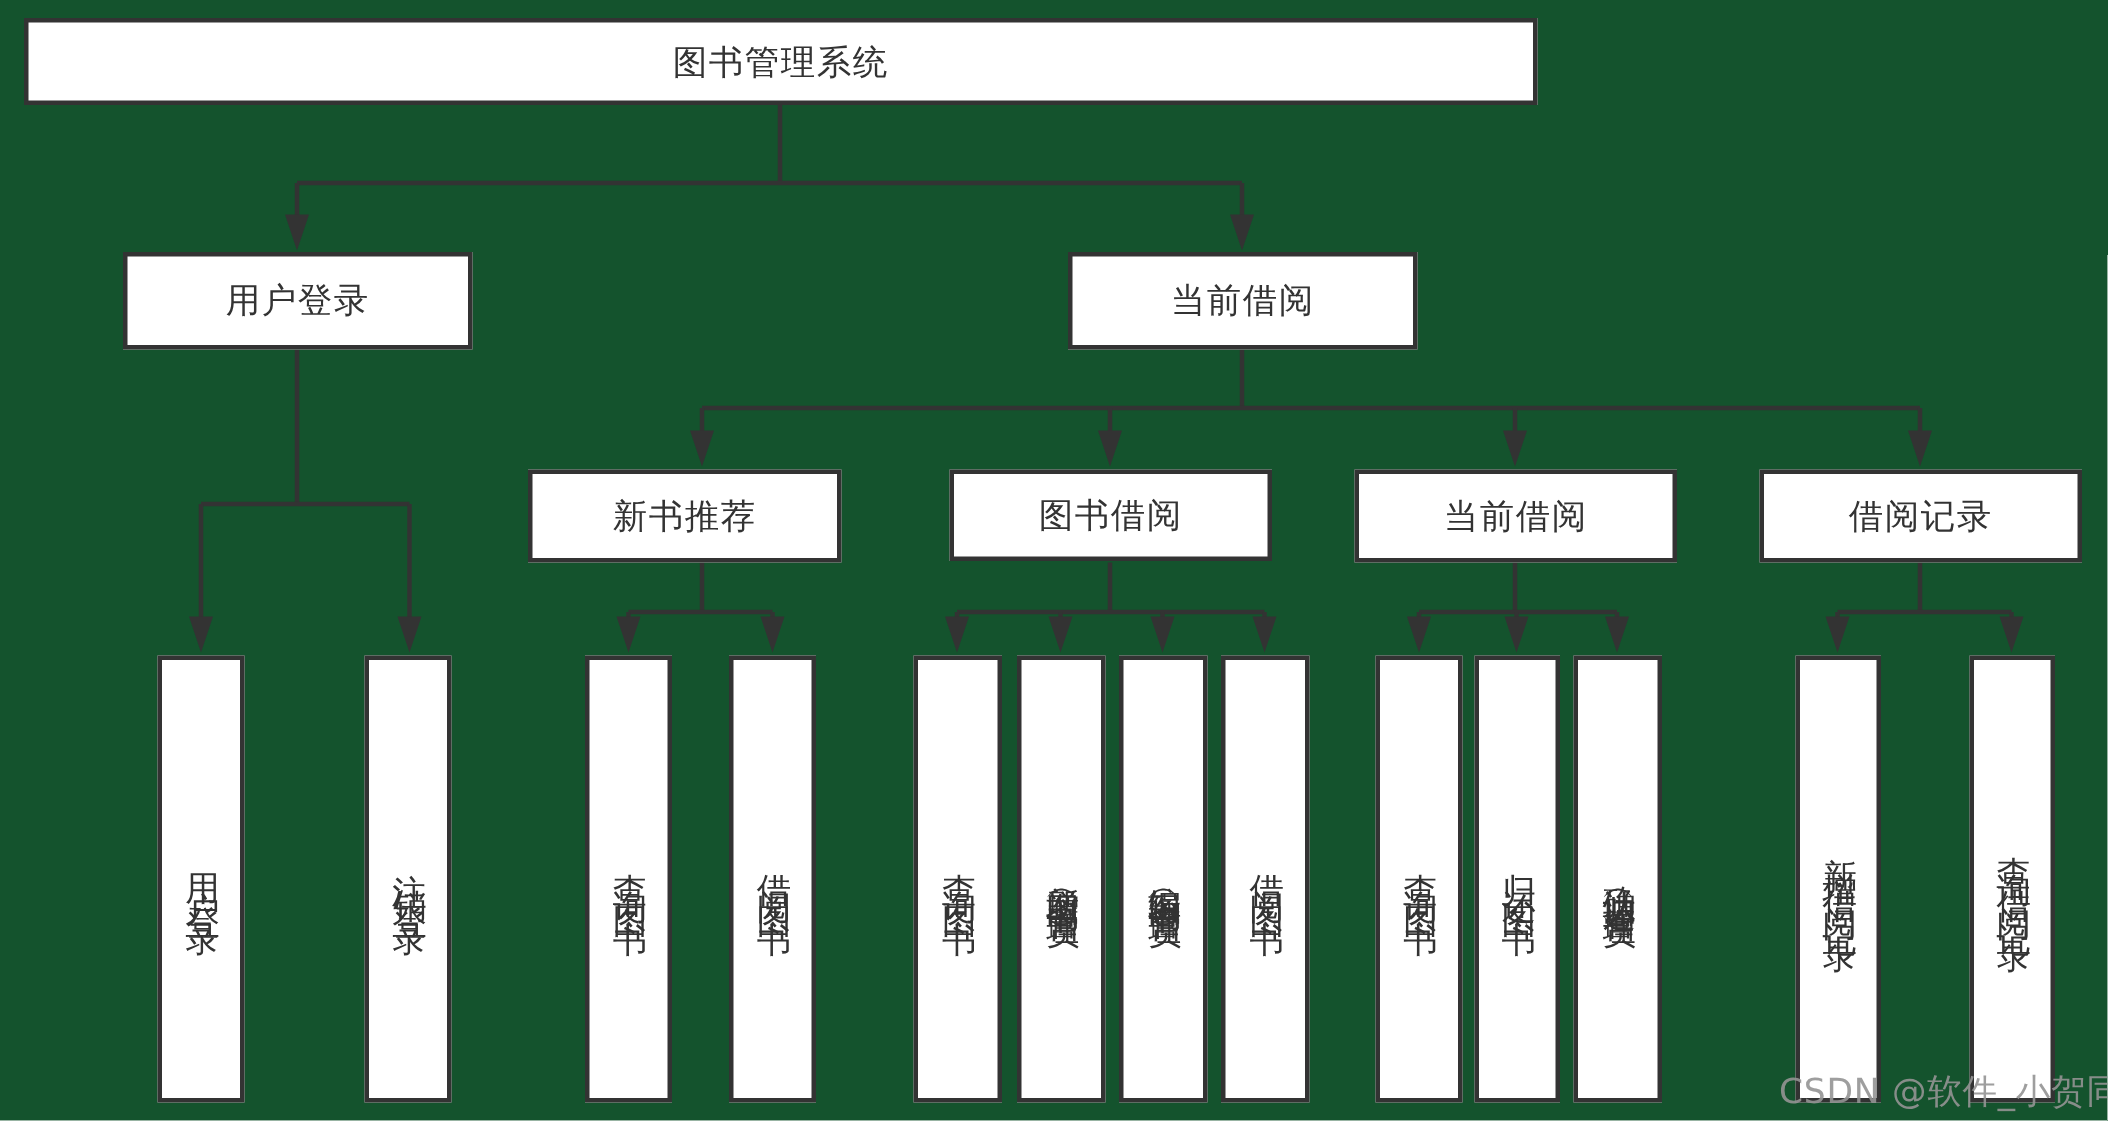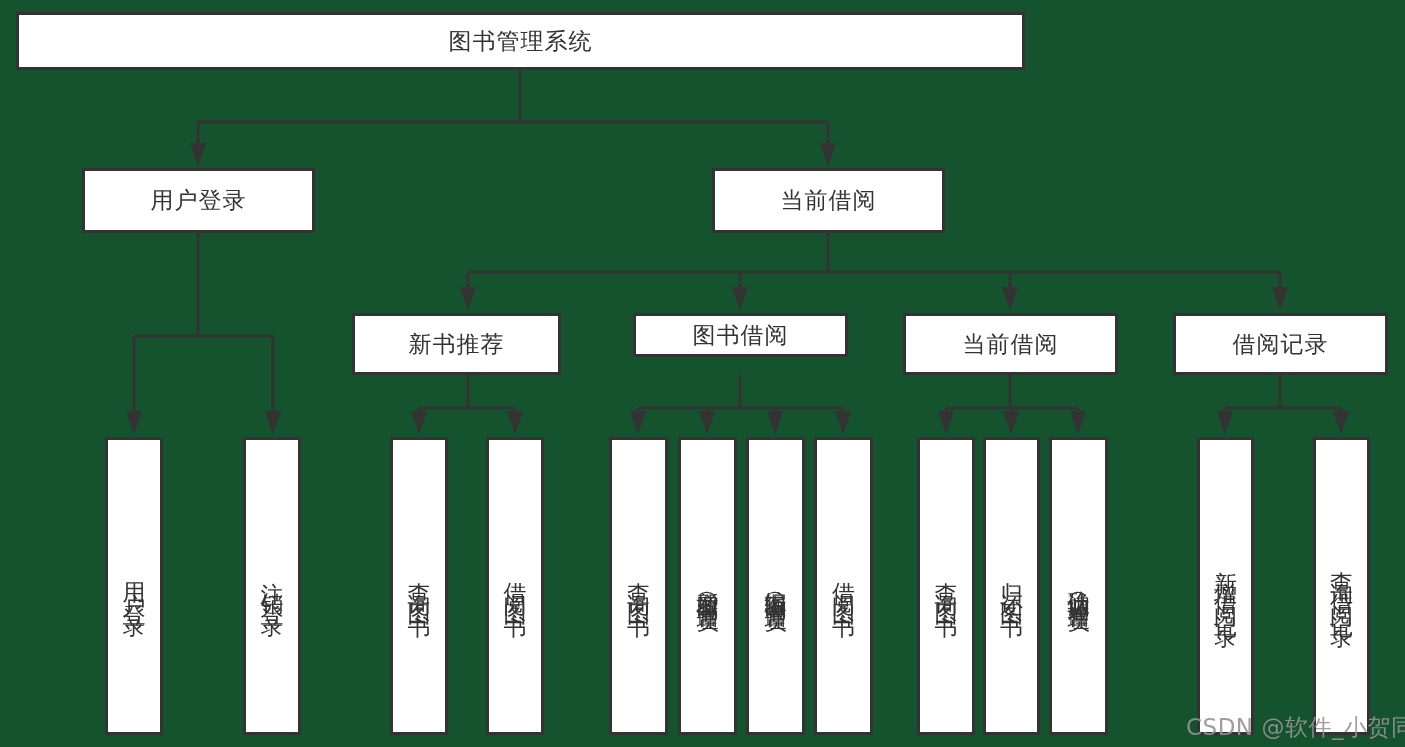--- a/index.html
+++ b/index.html
@@ -131,21 +131,21 @@
       <polygon points="1333,411 1349,411 1341,435"></polygon>
     </g>
   </svg>
 
   <div class="hbox" style="left:16px; top:12px; width:1009px; height:58px;">图书管理系统</div>
 
   <div class="hbox" style="left:82px; top:168px; width:233px; height:65px;">用户登录</div>
   <div class="hbox" style="left:712px; top:168px; width:233px; height:65px;">当前借阅</div>
 
   <div class="hbox" style="left:352px; top:313px; width:209px; height:62px;">新书推荐</div>
-  <div class="hbox" style="left:633px; top:313px; width:215px; height:44px;">图书借阅</div>
+  <div class="hbox" style="left:633px; top:313px; width:215px; height:61px;">图书借阅</div>
   <div class="hbox" style="left:1173px; top:313px; width:215px; height:62px;">借阅记录</div>
   <div class="hbox" style="left:903px; top:313px; width:215px; height:62px;">当前借阅</div>
 
   <div class="vbox" style="left:105px; top:437px; width:58px; height:298px;">
     <span class="vtext">用户登录</span>
   </div>
   <div class="vbox" style="left:243px; top:437px; width:58px; height:298px;">
     <span class="vtext">注销登录</span>
   </div>
 

